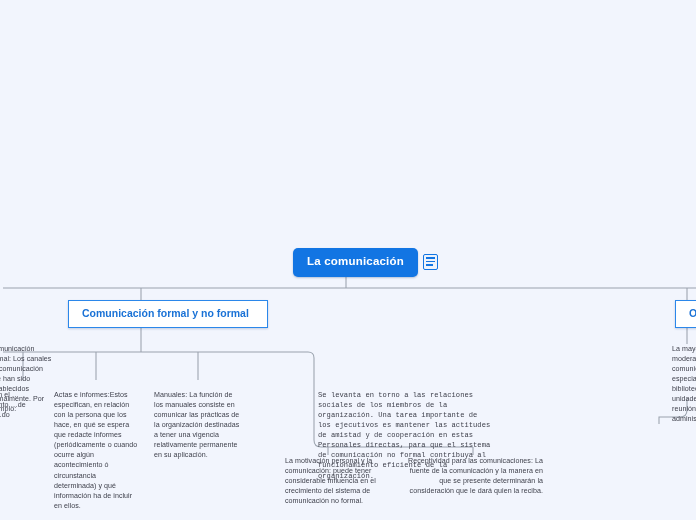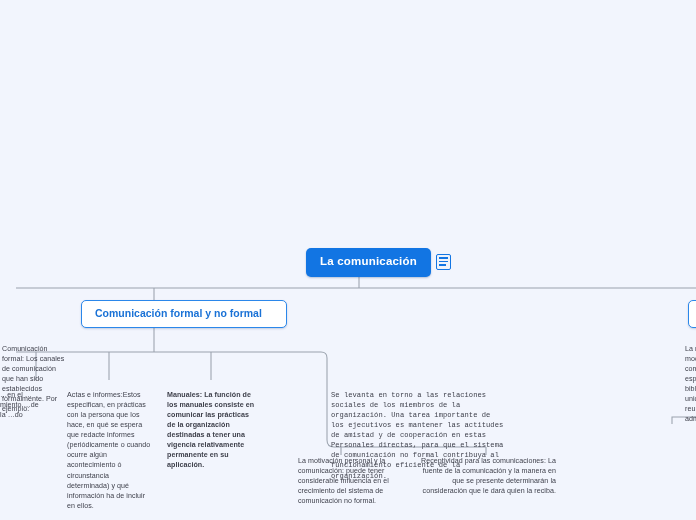--- a/index.html
+++ b/index.html
@@ -10,21 +10,21 @@
   body {
     width: 696px;
     height: 520px;
     background: #f2f5fd;
     font-family: "Liberation Sans", sans-serif;
     overflow: hidden;
     position: relative;
   }
   #canvas {
     position: absolute;
-    left: 16px;
+    left: 3px;
     top: 0;
     width: 640px;
     height: 520px;
   }
   #edges {
     position: absolute;
     left: 0;
     top: 0;
     width: 696px;
     height: 520px;
@@ -72,25 +72,25 @@
     background: #1275e3;
     display: block;
   }
   .note-icon i:nth-child(1) { top: 2px; }
   .note-icon i:nth-child(2) { top: 5.4px; }
   .note-icon i:nth-child(3) { top: 8.8px; right: 4px; }
 
   .branch-node {
     background: #ffffff;
     border: 1.6px solid #2b87ea;
-    border-radius: 5px;
+    border-radius: 0;
     color: #1a72d6;
     font-size: 10.5px;
     font-weight: bold;
-    padding: 7px 24px 8px 13px;
+    padding: 7px 18px 8px 13px;
     white-space: nowrap;
     box-shadow: 0 1px 2px rgba(30,70,130,0.22);
     line-height: 1;
   }
 
   .leaf {
     position: absolute;
     color: #3d3f4a;
     font-size: 7.1px;
     line-height: 1.42;
@@ -143,23 +143,23 @@
   </div>
 
   <div class="node branch-node" style="left:65px; top:300px;">Comunicación formal y no formal</div>
 
   <div class="node branch-node" style="left:672px; top:300px;">Orga</div>
 
   <div class="leaf" style="left:-14px; top:344px; width:65px;">Comunicación formal: Los canales de comunicación que han sido establecidos formalmente. Por ejemplo:</div>
 
   <div class="leaf" style="left:-16px; top:390px; width:40px;">…en el …miento …de la …do</div>
 
-  <div class="leaf" style="left:51px; top:390px; width:85px;">Actas e informes:Estos especifican, en prácticas con la persona que los hace, en qué se espera que redacte informes (periódicamente o cuando ocurre algún acontecimiento ó circunstancia determinada) y qué información ha de incluir en ellos.</div>
+  <div class="leaf" style="left:51px; top:390px; width:85px;">Actas e informes:Estos especifican, en relación con la persona que los hace, en qué se espera que redacte informes (periódicamente o cuando ocurre algún acontecimiento ó circunstancia determinada) y qué información ha de incluir en ellos.</div>
 
-  <div class="leaf" style="left:151px; top:390px; width:89px;font-weight:bold;">Manuales: La función de los manuales consiste en comunicar las prácticas de la organización destinadas a tener una vigencia relativamente permanente en su aplicación.</div>
+  <div class="leaf" style="left:151px; top:390px; width:89px;">Manuales: La función de los manuales consiste en comunicar las prácticas de la organización destinadas a tener una vigencia relativamente permanente en su aplicación.</div>
 
 
   <div class="leaf" style="left:315px; top:390px; width:176px;font-family:Liberation Mono, monospace;">Se levanta en torno a las relaciones sociales de los miembros de la organización. Una tarea importante de los ejecutivos es mantener las actitudes de amistad y de cooperación en estas Personales directas, para que el sistema de comunicación no formal contribuya al funcionamiento eficiente de la organización.</div>
 
   <div class="leaf" style="left:267px; top:456px; width:118px;margin-left:15px;">La motivación personal y la comunicación: puede tener considerable influencia en el crecimiento del sistema de comunicación no formal.</div>
 
   <div class="leaf" style="left:404px; top:456px; width:136px;text-align:right;">Receptividad para las comunicaciones: La fuente de la comunicación y la manera en que se presente determinarán la consideración que le dará quien la reciba.</div>
 
   <div class="leaf" style="left:669px; top:344px; width:60px;">La mayorí… moderado… comunica… especializ… bibliotec… unidades … reunión d… administr…</div>
 

